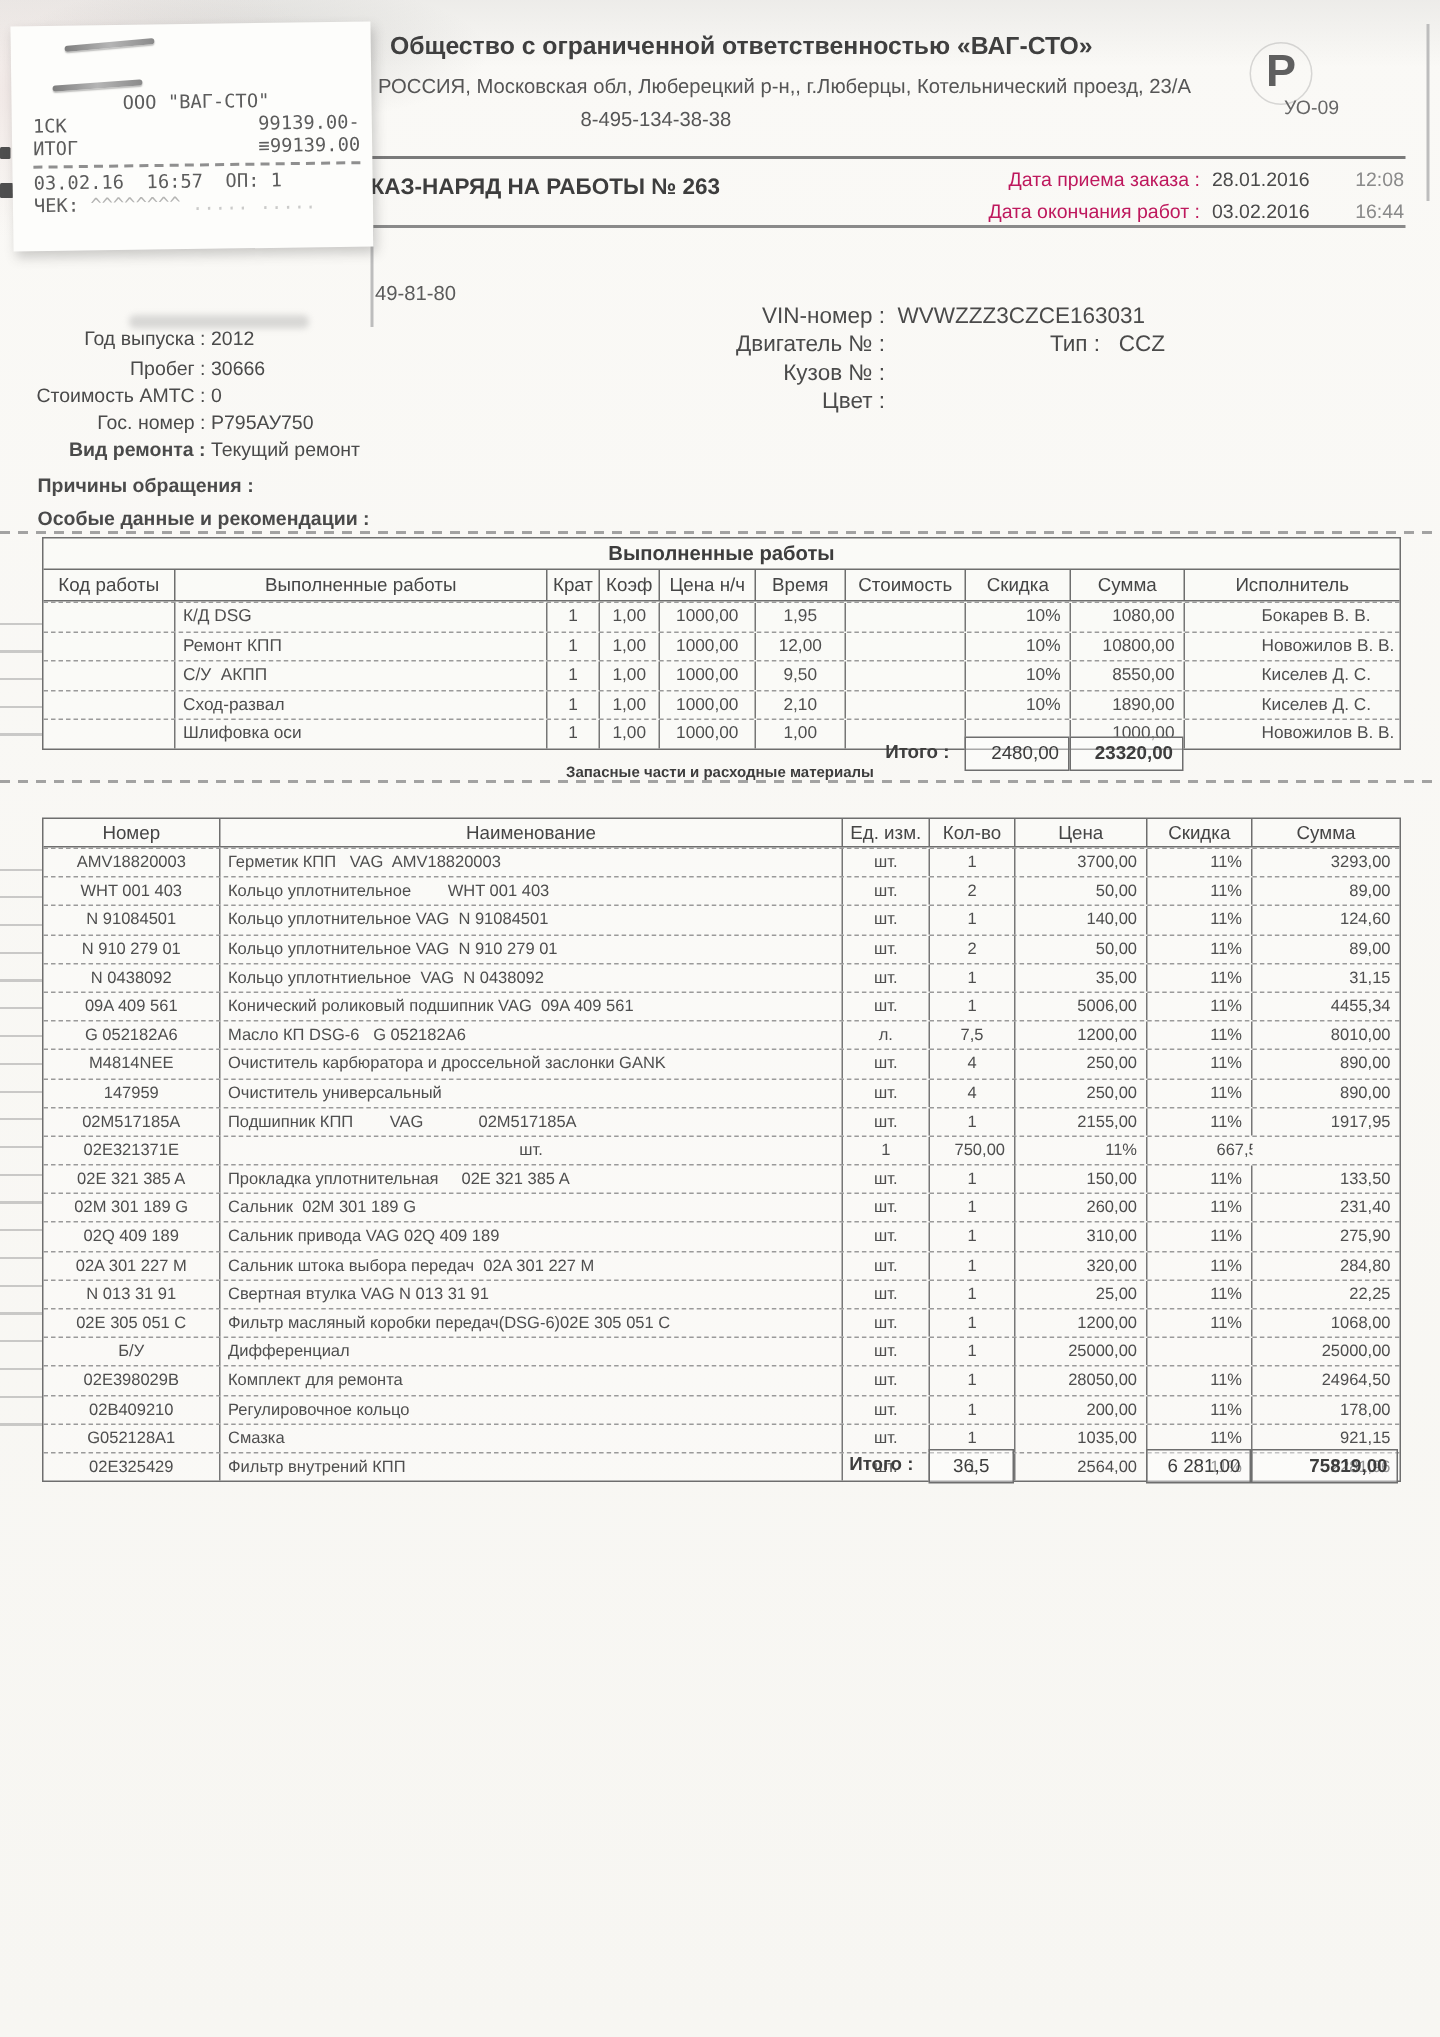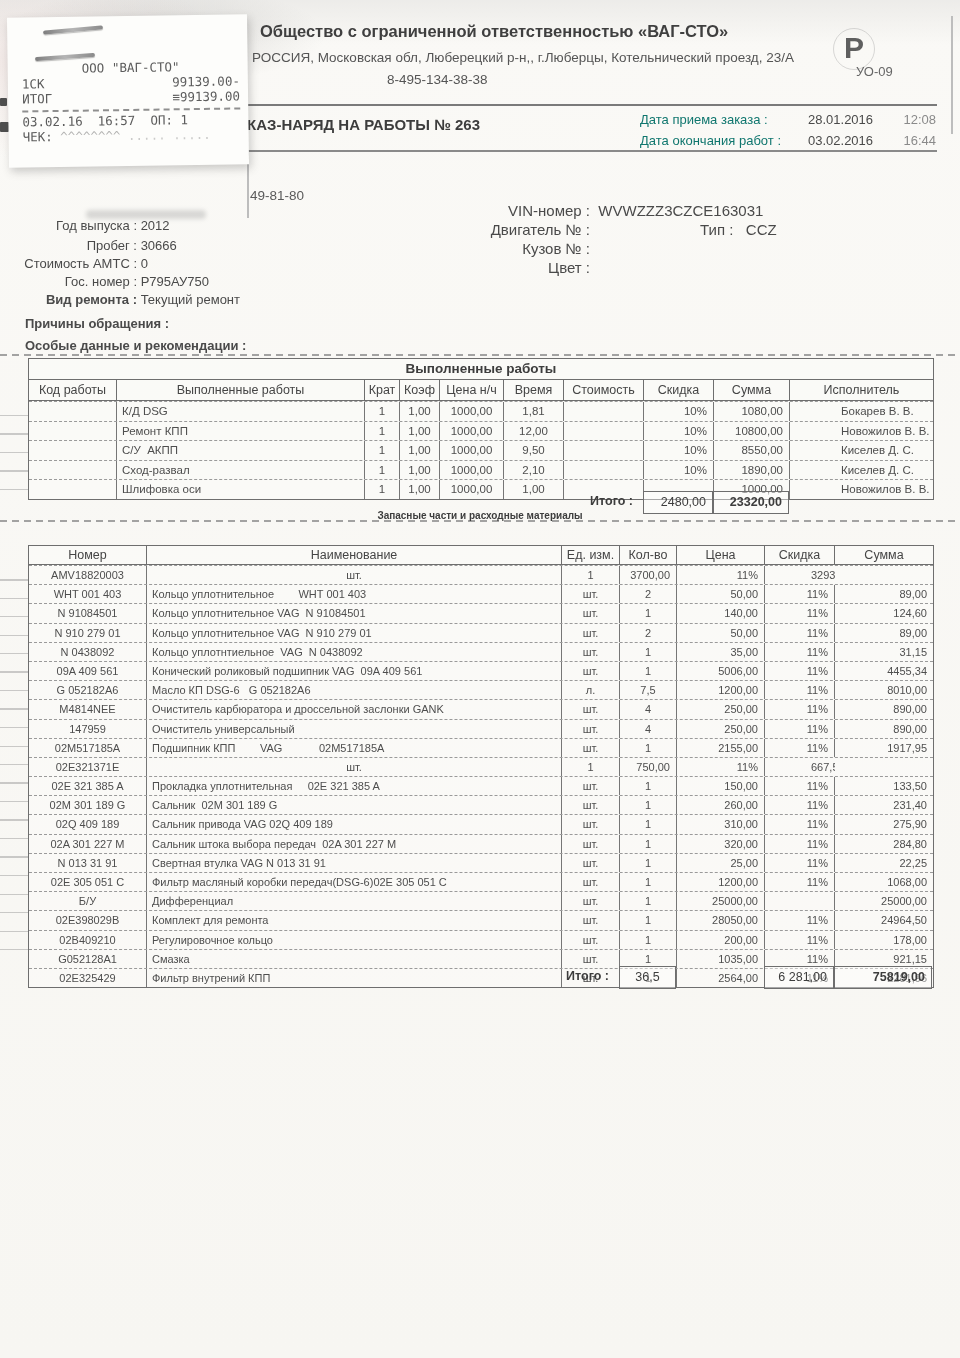--- a/index.html
+++ b/index.html
@@ -45,21 +45,21 @@
   .pmark{left:833px;top:28px;font-size:30px;color:#5f5f5f;font-weight:bold;
          width:40px;height:40px;text-align:center;line-height:38px;
          border:1px solid rgba(150,150,150,0.35);border-radius:50%;}
   .formcode{left:856px;top:64px;font-size:13px;color:#666;}
   .hline{background:#7a7a7a;height:1.5px;}
   .vline{background:#bdbdbd;width:1.5px;}
   
   .ordertitle{left:247px;top:116px;font-size:15px;color:#3d3d3d;}
   .dates{left:640px;top:109px;width:296px;font-size:13px;}
   .dates .dline{display:grid;grid-template-columns:1fr 84px 44px;line-height:21px;}
-  .dates .lab{padding-right:8px;color:#0f766e;}
+  .dates .lab{text-align:right;padding-right:8px;color:#be185d;}
   .dates .tm{text-align:right;color:#8a8a8a;}
   
   .vrow{position:absolute;font-size:13px;white-space:nowrap;}
   .vrow .lab{display:inline-block;width:137px;text-align:right;}
   .vinrow{position:absolute;font-size:15px;white-space:nowrap;}
   .vinrow .lab{display:inline-block;width:100px;text-align:right;}
   .fadedline{
     position:absolute;left:86px;top:210px;width:120px;height:9px;border-radius:4px;
     background:#9a9a9a;opacity:0.35;filter:blur(2px);
   }
@@ -186,21 +186,21 @@
     <div>Сумма</div>
     <div>Исполнитель</div>
   </div>
   <div id="works-body">
       <div class="wgrid drow wrow">
     <div class="c"></div>
     <div class="l pre">К/Д DSG</div>
     <div class="c">1</div>
     <div class="c">1,00</div>
     <div class="c">1000,00</div>
-    <div class="c">1,81</div>
+    <div class="c">1,95</div>
     <div class="r"></div>
     <div class="r">10%</div>
     <div class="r">1080,00</div>
     <div class="l">Бокарев В. В.</div>
   </div>
       <div class="wgrid drow wrow">
     <div class="c"></div>
     <div class="l pre">Ремонт КПП</div>
     <div class="c">1</div>
     <div class="c">1,00</div>
@@ -265,20 +265,21 @@
     <div>Наименование</div>
     <div>Ед. изм.</div>
     <div>Кол-во</div>
     <div>Цена</div>
     <div>Скидка</div>
     <div>Сумма</div>
   </div>
   <div id="parts-body">
       <div class="pgrid drow prow">
     <div class="c">AMV18820003</div>
+    <div class="l pre">Герметик КПП   VAG  AMV18820003</div>
     <div class="c">шт.</div>
     <div class="c">1</div>
     <div class="r">3700,00</div>
     <div class="r">11%</div>
     <div class="r gray">3293,00</div>
   </div>
       <div class="pgrid drow prow">
     <div class="c">WHT 001 403</div>
     <div class="l pre">Кольцо уплотнительное        WHT 001 403</div>
     <div class="c">шт.</div>

